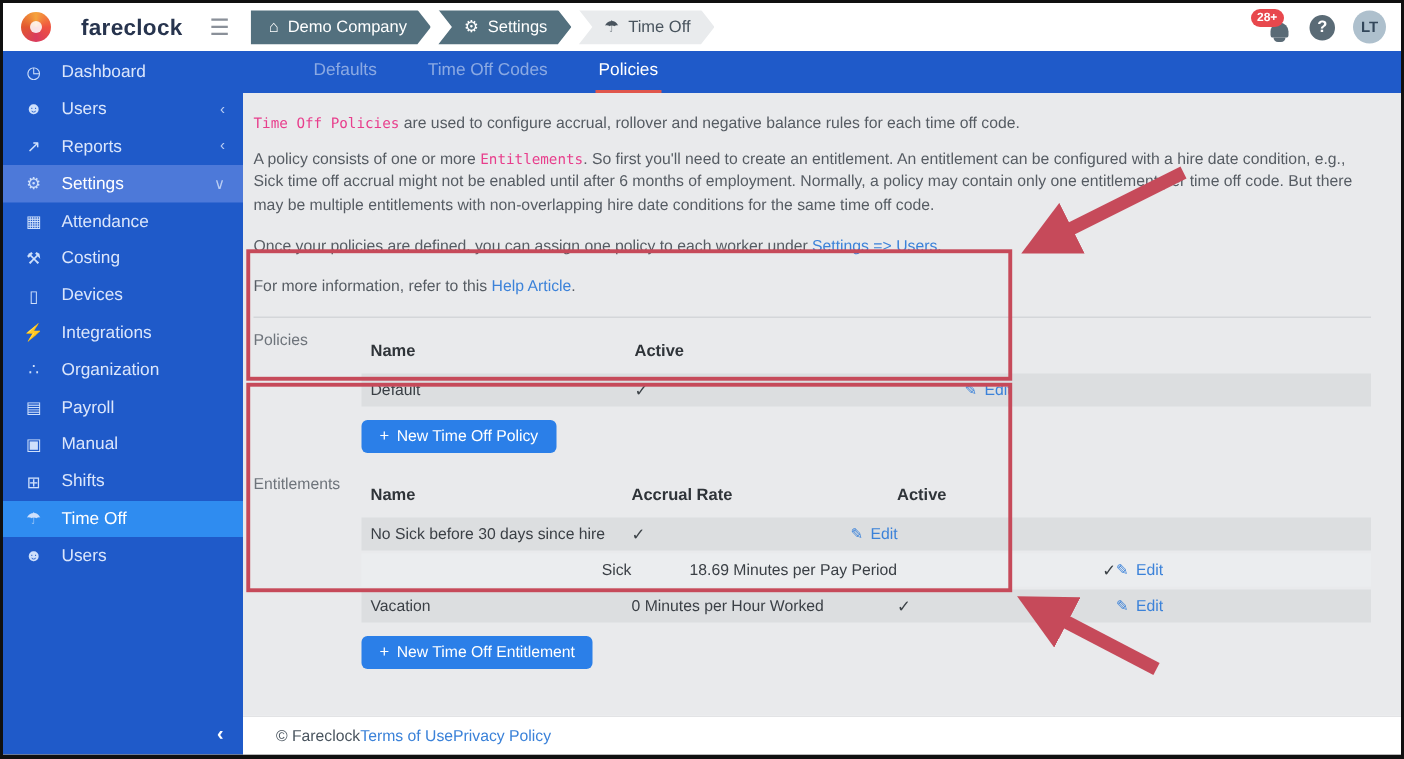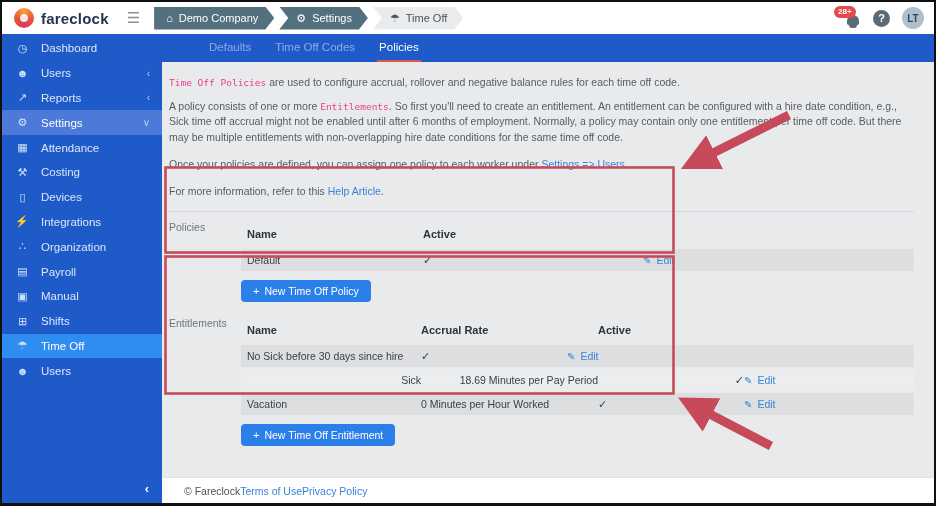--- a/index.html
+++ b/index.html
@@ -10,21 +10,21 @@
     border:2px solid #101010; border-bottom-width:3px;
     background:#fff; overflow:hidden;
   }
   
   .topbar { height:32px; display:flex; align-items:center; padding:0 10px 0 12px; background:#fff; }
   .logo { width:20px; height:20px; border-radius:50%;
     background:conic-gradient(#f5a33c,#ef5340,#d93a5e,#e2572f,#f5a33c);
     position:relative; flex:0 0 auto; }
   .logo::after { content:""; position:absolute; left:6px; top:6px; width:8px; height:8px;
     border-radius:50%; background:#fff; opacity:.85; }
-  .brand { font-size:15px; font-weight:bold; color:#27344e; margin-left:7px; letter-spacing:.2px; }
+  .brand { font-size:15px; font-weight:bold; color:#27344e; margin-left:20px; letter-spacing:.2px; }
   .hamburger { margin-left:18px; color:#8a9099; font-size:15px; cursor:pointer; }
   .crumbs { display:flex; align-items:center; margin-left:14px; gap:5px; }
   .crumb { height:23px; display:flex; align-items:center; gap:6px; padding:0 16px 0 12px;
     font-size:11px; color:#fff; background:#53707e;
     clip-path:polygon(0 0, calc(100% - 9px) 0, 100% 50%, calc(100% - 9px) 100%, 0 100%); }
   .crumb.notch { padding-left:17px;
     clip-path:polygon(0 0, calc(100% - 9px) 0, 100% 50%, calc(100% - 9px) 100%, 0 100%, 9px 50%); }
   .crumb.light { background:#e9ebed; color:#49545e; }
   .crumb .cicon { font-size:11px; line-height:1; }
   .top-right { margin-left:auto; display:flex; align-items:center; gap:12px; }
@@ -45,21 +45,21 @@
     color:#dbe6fb; font-size:11.5px; cursor:pointer; }
   .sitem .sicon { width:15px; text-align:center; font-size:11px; color:#cfe0fb; }
   .sitem .slabel { flex:1; }
   .sitem .schev { font-size:10px; color:#b9cdf3; }
   .sitem.sel-parent { background:#4d79d9; color:#fff; }
   .sitem.sel-current { background:#2f8cf0; color:#fff; }
   .collapse-chevron { position:absolute; bottom:7px; right:13px; color:#fff; font-size:13px;
     font-weight:bold; cursor:pointer; }
   .content { flex:1; display:flex; flex-direction:column; background:#e9eaec; position:relative; }
   
-  .tabbar { height:28px; background:#1f5ac9; display:flex; align-items:stretch; padding-left:45px; gap:20px; flex:0 0 auto; }
+  .tabbar { height:28px; background:#1f5ac9; display:flex; align-items:stretch; padding-left:45px; gap:30px; flex:0 0 auto; }
   .tab { display:flex; align-items:center; font-size:11.5px; color:rgba(255,255,255,.48);
     border-bottom:2px solid transparent; cursor:pointer; padding:0 2px; }
   .tab.active { color:#fff; border-bottom-color:#e0564c; }
   
   .main { flex:1; padding:13px 20px 0 7px; overflow:hidden; }
   .para { font-size:10.5px; color:#565c63; line-height:1.45; margin:0 0 9px 0; }
   .para.mb12 { margin-bottom:12px; }
   .codetxt { font-family:"DejaVu Sans Mono", monospace; font-size:9.5px; color:#e83e8c; }
   .linktxt { color:#3b82d9; cursor:pointer; }
   .divider { border:none; border-top:1px solid #d4d6d9; margin:12px 0 0 0; }

